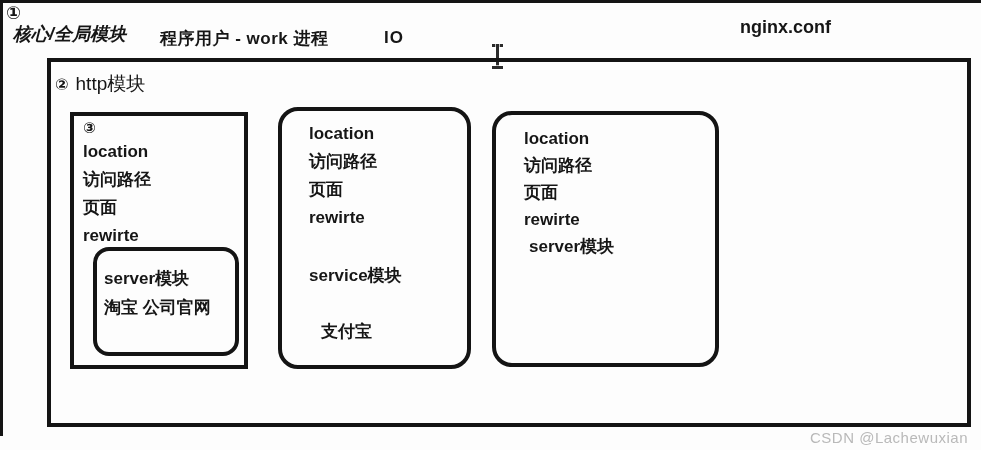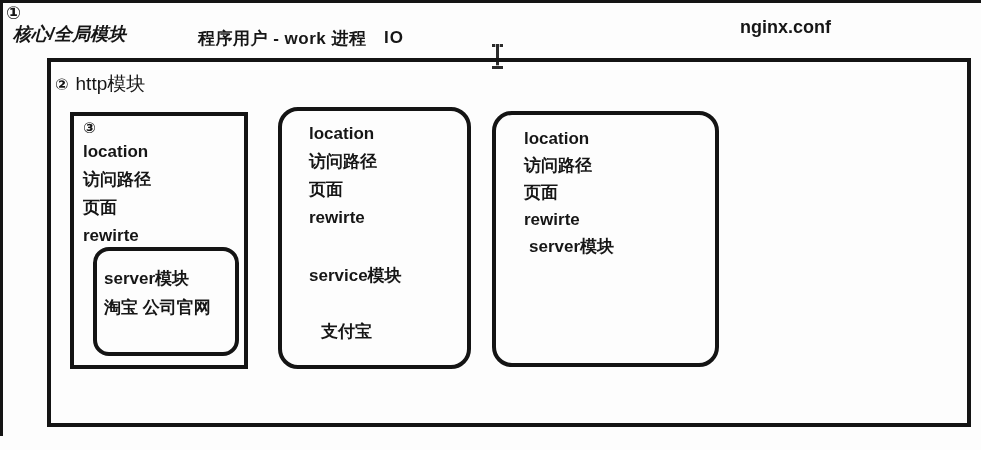--- a/index.html
+++ b/index.html
@@ -13,21 +13,21 @@
   .abs { position:absolute; }
   .ink { font-weight:700; color:#161616; }
 
   
   .edge-top { left:0; top:0; width:981px; height:3px; background:#141414; }
   .edge-left { left:0; top:0; width:3px; height:436px; background:#141414; }
 
   
   .badge-1 { left:6px;  top:2px;  font-size:18px; font-weight:700; }
   .lbl-core { left:13px; top:22px; font-size:18px; font-weight:700;font-style:italic; }
-  .lbl-proc { left:160px; top:27px; font-size:17px; font-weight:700; letter-spacing:0.5px;margin-left:38px; }
+  .lbl-proc { left:160px; top:27px; font-size:17px; font-weight:700; letter-spacing:0.5px; }
   .lbl-io   { left:360px; top:28px; font-size:17px; font-weight:700; letter-spacing:1px;margin-left:24px; }
   .lbl-conf { left:740px; top:17px; font-size:18px; font-weight:700; }
 
   
   .httpbox { left:47px; top:58px; width:924px; height:369px; border:4px solid #141414; background:transparent; }
   .httptitle { left:55px; top:71px; display:flex; align-items:baseline; gap:7px; }
   .httptitle .b2 { font-size:16px; font-weight:700; }
   .httptitle .t2 { font-size:19px; font-weight:400; }
 
   
@@ -108,14 +108,15 @@
   </div>
 
   <div class="abs box box3">
     <div class="line">location</div>
     <div class="line">访问路径</div>
     <div class="line">页面</div>
     <div class="line">rewirte</div>
     <div class="line indent5">server模块</div>
   </div>
 
+  <div class="abs watermark">CSDN @Lachewuxian</div>
 
 </div>
 
 </body></html>

